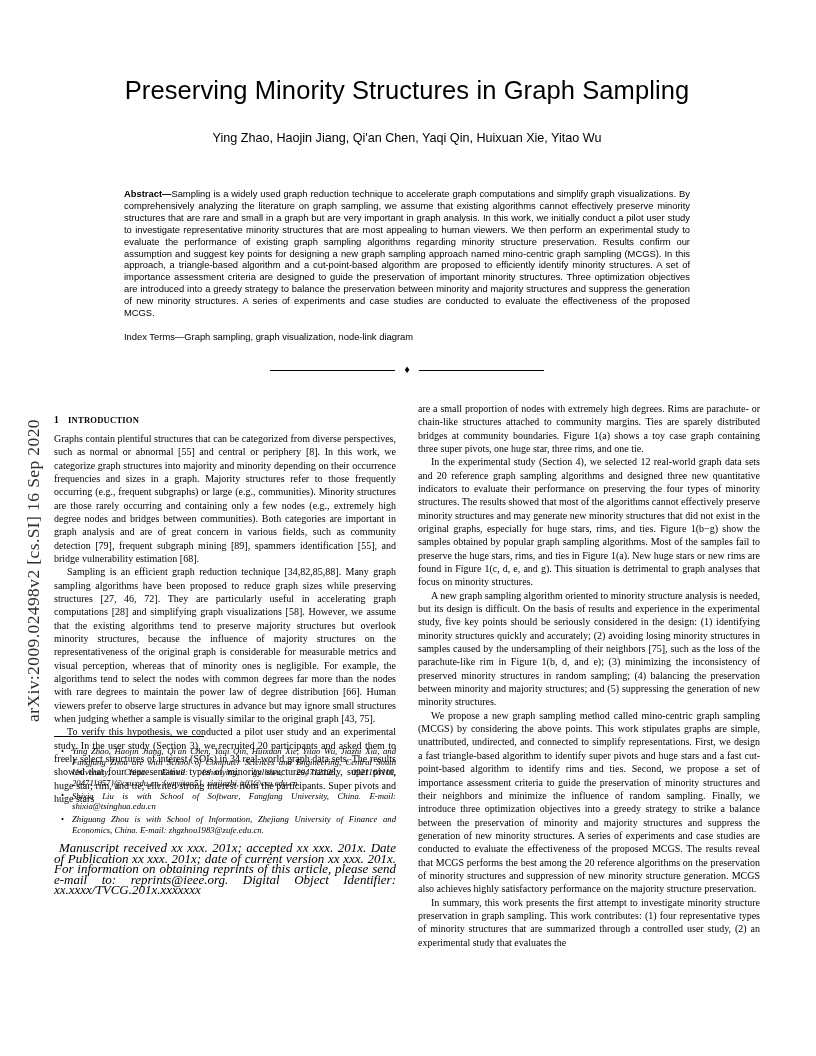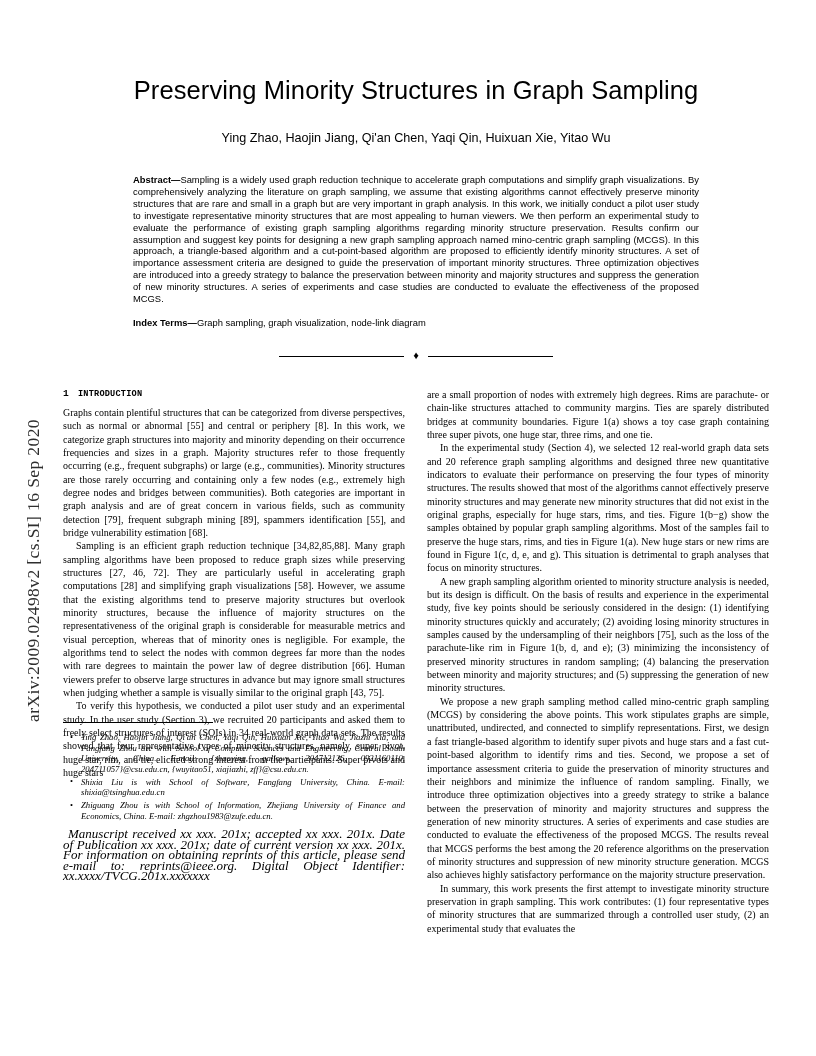--- a/index.html
+++ b/index.html
@@ -27,21 +27,21 @@
     font-family: "Liberation Serif", serif;
     font-size: 17.5px;
     letter-spacing: 0.4px;
     color: #2e2e2e;
     white-space: nowrap;
   }
 
   
   .page {
     position: absolute;
-    left: 63px;
+    left: 54px;
     top: 0;
     width: 706px;
     height: 1056px;
   }
 
   .title {
     text-align: center;
     font-family: "Liberation Sans", sans-serif;
     font-size: 25.5px;
     font-weight: 400;
@@ -51,37 +51,37 @@
 
   .authors {
     text-align: center;
     font-family: "Liberation Sans", sans-serif;
     font-size: 12.6px;
     line-height: 19px;
     margin-top: 24px;
   }
 
   .abstract-block {
-    margin: 26px 70px 0 70px;
+    margin: 40px 70px 0 70px;
     font-family: "Liberation Sans", sans-serif;
     font-size: 9.4px;
     line-height: 11.9px;
     text-align: justify;
     text-justify: inter-word;
   }
   .abstract-block b { font-weight: bold; }
 
   .index-terms {
     margin: 12px 70px 0 70px;
     font-family: "Liberation Sans", sans-serif;
     font-size: 9.4px;
     line-height: 11.9px;
     text-align: justify;
   }
-  .index-terms b { font-weight: bold; }
+  .index-terms b { font-weight: normal; }
 
   
   .ornament {
     display: flex;
     align-items: center;
     justify-content: center;
     margin-top: 22px;
     gap: 9px;
   }
   .ornament .rule {
@@ -100,25 +100,26 @@
     margin-top: 26px;
     display: flex;
     gap: 22px;
   }
   .col {
     width: 342px;
     position: relative;
   }
 
   .section-head {
-    font-family: Liberation Mono, monospace;
+    font-family: Liberation Serif, serif;
     font-size: 9.6px;
     font-weight: bold;
     letter-spacing: 0.2px;
     margin-bottom: 7px;
+    margin-top: 12px;
   }
   .section-head .num { margin-right: 9px; }
   .section-head .scaps { font-size: 8.6px; }
 
   p.body {
     margin: 0;
     font-size: 10px;
     line-height: 13.35px;
     text-align: justify;
     text-justify: inter-word;

